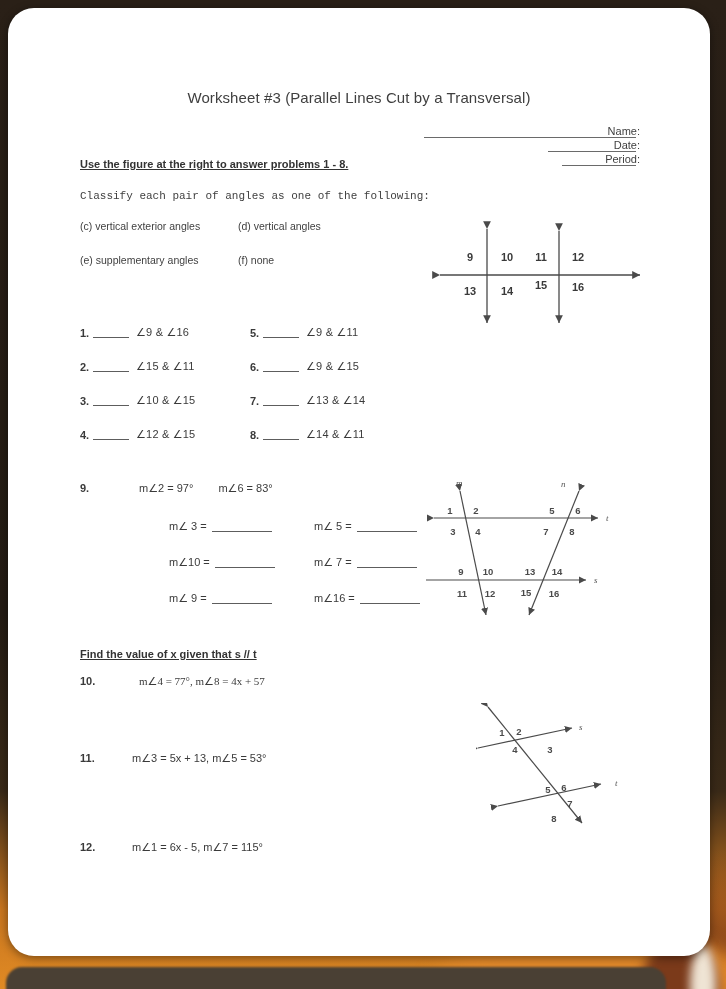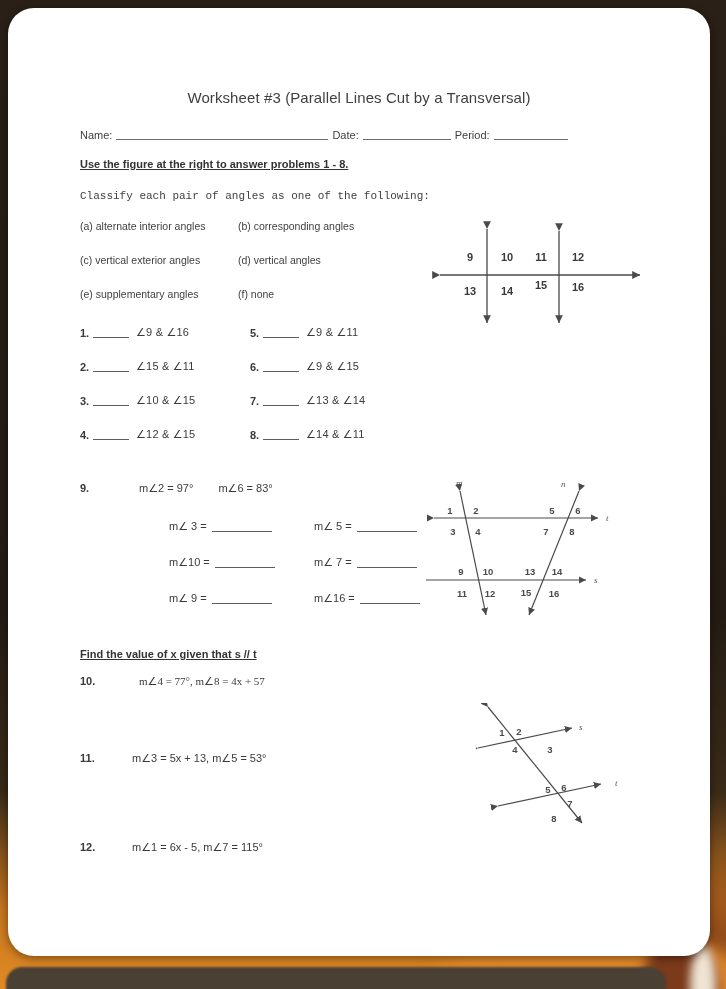--- a/index.html
+++ b/index.html
@@ -65,21 +65,21 @@
     font-size: 15px;
     color: #3f3f3f;
     letter-spacing: 0.1px;
   }
 
   
   .idrow {
     position: absolute; left: 72px; top: 117px;
     width: 560px; height: 16px;
     display: flex; align-items: flex-end;
-    font-size: 11px; color: #3f3f3f;
+    font-size: 11px; color: #3f3f3f; flex-direction: column;
   }
   .idlabel { white-space: nowrap; }
   .idline {
     border-bottom: 1px solid #6a6a6a;
     height: 12px;
     margin: 0 4px 1px 4px;
   }
   .line-name { width: 212px; }
   .line-date { width: 88px; }
   .line-period { width: 74px; }
@@ -210,24 +210,20 @@
       <span class="idlabel">Date:</span>
       <span class="idline line-date"></span>
       <span class="idlabel">Period:</span>
       <span class="idline line-period"></span>
     </div>
 
     <div class="underline-head head-1">Use the figure at the right to answer problems 1 - 8.</div>
     <div class="plain-line classify">Classify each pair of angles as one of the following:</div>
 
     <div class="choices">
-      <div class="choice-row">
-        <span class="choice-a">(a) alternate interior angles</span>
-        <span class="choice-b">(b) corresponding angles</span>
-      </div>
       <div class="choice-row">
         <span class="choice-a">(c) vertical exterior angles</span>
         <span class="choice-b">(d) vertical angles</span>
       </div>
       <div class="choice-row">
         <span class="choice-a">(e) supplementary angles</span>
         <span class="choice-b">(f)  none</span>
       </div>
     </div>
 

